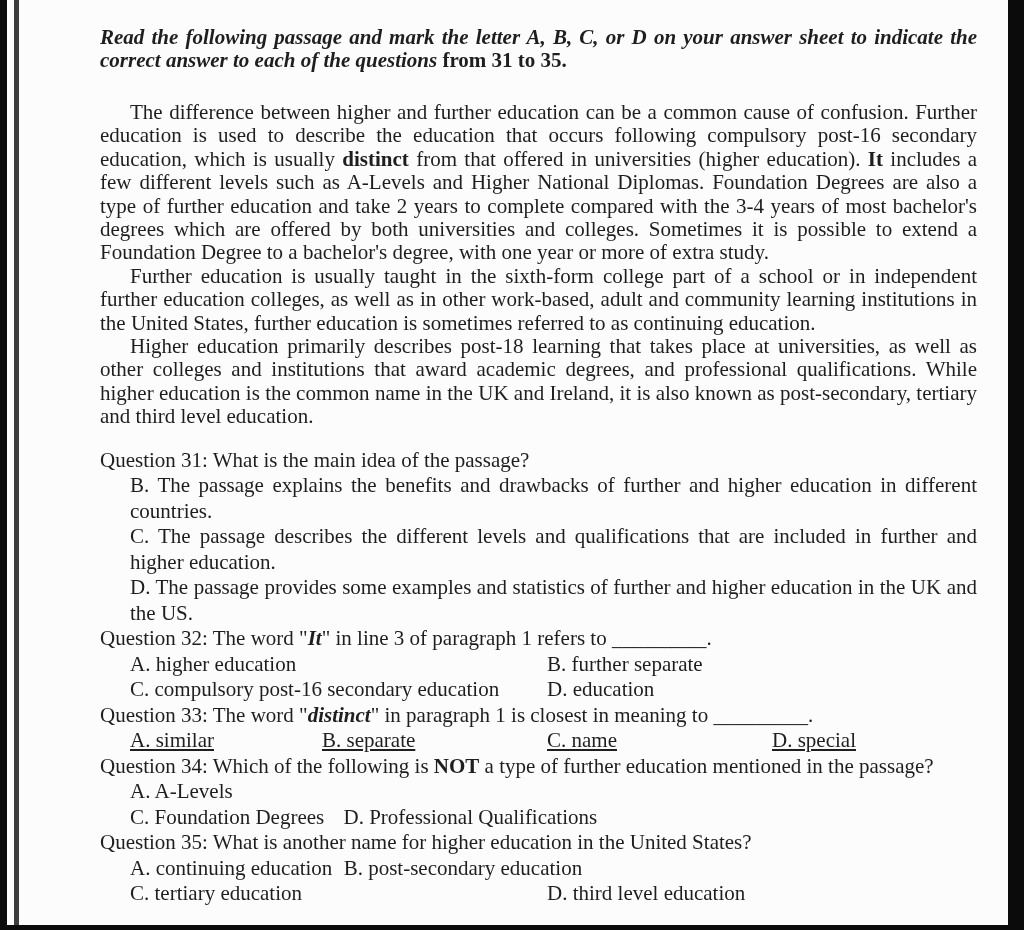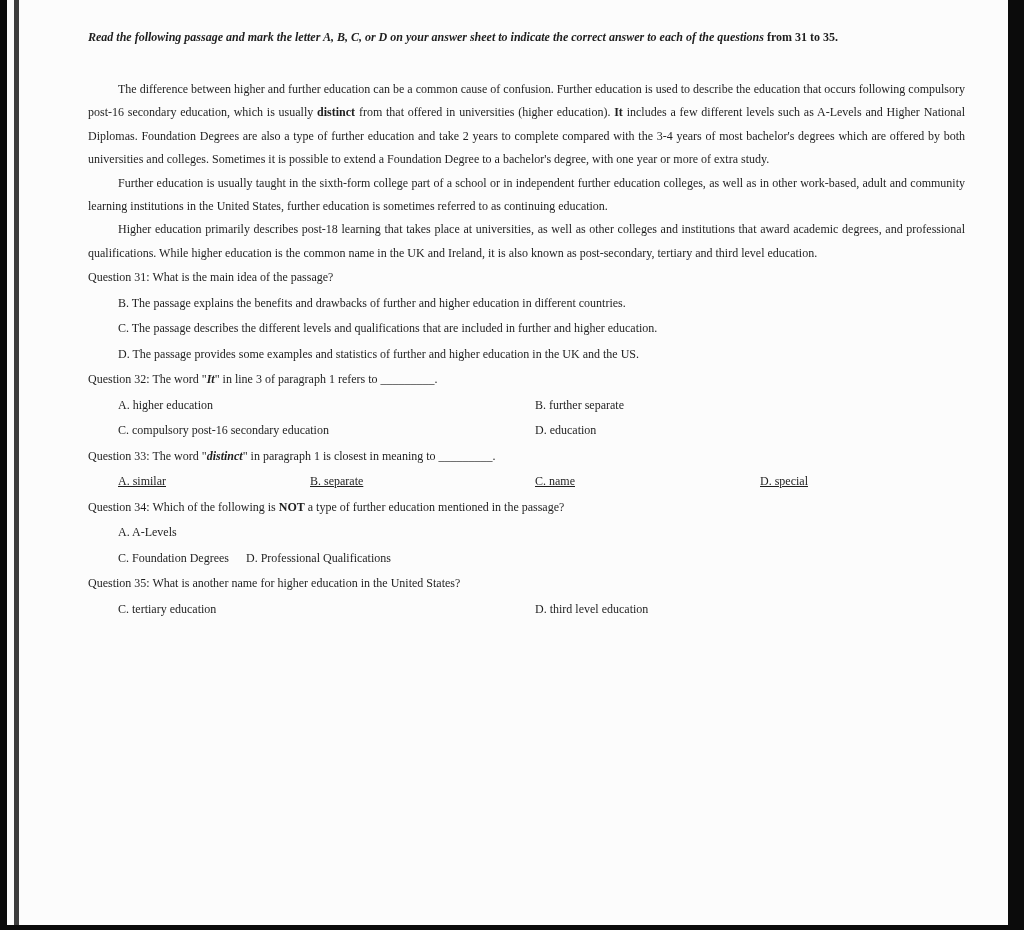--- a/index.html
+++ b/index.html
@@ -6,28 +6,28 @@
   body{
     width:1024px;height:930px;position:relative;overflow:hidden;
     background:#fcfcfc;color:#1e1e1e;
     font-family:"Liberation Serif", serif;
   }
   .frame-left{position:absolute;left:0;top:0;width:7px;height:100%;background:#0b0b0b;}
   .frame-line{position:absolute;left:14px;top:0;width:5px;height:100%;background:#3d3d3d;}
   .frame-right{position:absolute;right:0;top:0;width:16px;height:100%;background:#0b0b0b;}
   .frame-bottom{position:absolute;left:0;bottom:0;width:100%;height:5px;background:#0b0b0b;}
 
-  .content{position:absolute;left:88px;top:26px;width:877px;font-size:12px;}
+  .content{position:absolute;left:100px;top:26px;width:877px;font-size:21px;}
 
   .instructions{margin:0;line-height:23px;text-align:justify;}
 
   .passage{margin-top:29px;}
   .para{margin:0;line-height:23.4px;text-align:justify;text-indent:30px;}
 
-  .questions{margin-top:0;}
+  .questions{margin-top:19px;}
   .q{margin:0;line-height:25.5px;}
   .opt{margin-left:30px;}
   .optp{text-align:justify;}
 
   .row2{display:flex;align-items:center;}
   .row2 .c1{flex:0 0 417px;}
   .row4{display:flex;text-decoration:underline;}
   .row4 .w1{flex:0 0 192px;}
   .row4 .w2{flex:0 0 225px;}
   .row4 .w3{flex:0 0 225px;}
@@ -84,19 +84,23 @@
     <p class="q"><span>Question 34: Which of the following is </span><span class="b">NOT</span><span> a type of further education mentioned in the passage?</span></p>
     <div class="q opt row2">
       <span class="c1">A. A-Levels</span>
     </div>
     <div class="q opt gap-lg">
       <span>C. Foundation Degrees</span>
       <span>D. Professional Qualifications</span>
     </div>
 
     <p class="q"><span>Question 35: What is another name for higher education in the United States?</span></p>
+    <div class="q opt gap-sm">
+      <span>A. continuing education</span>
+      <span>B. post-secondary education</span>
+    </div>
     <div class="q opt row2">
       <span class="c1">C. tertiary education</span>
       <span>D. third level education</span>
     </div>
 
   </section>
 </main>
 
 </body></html>

